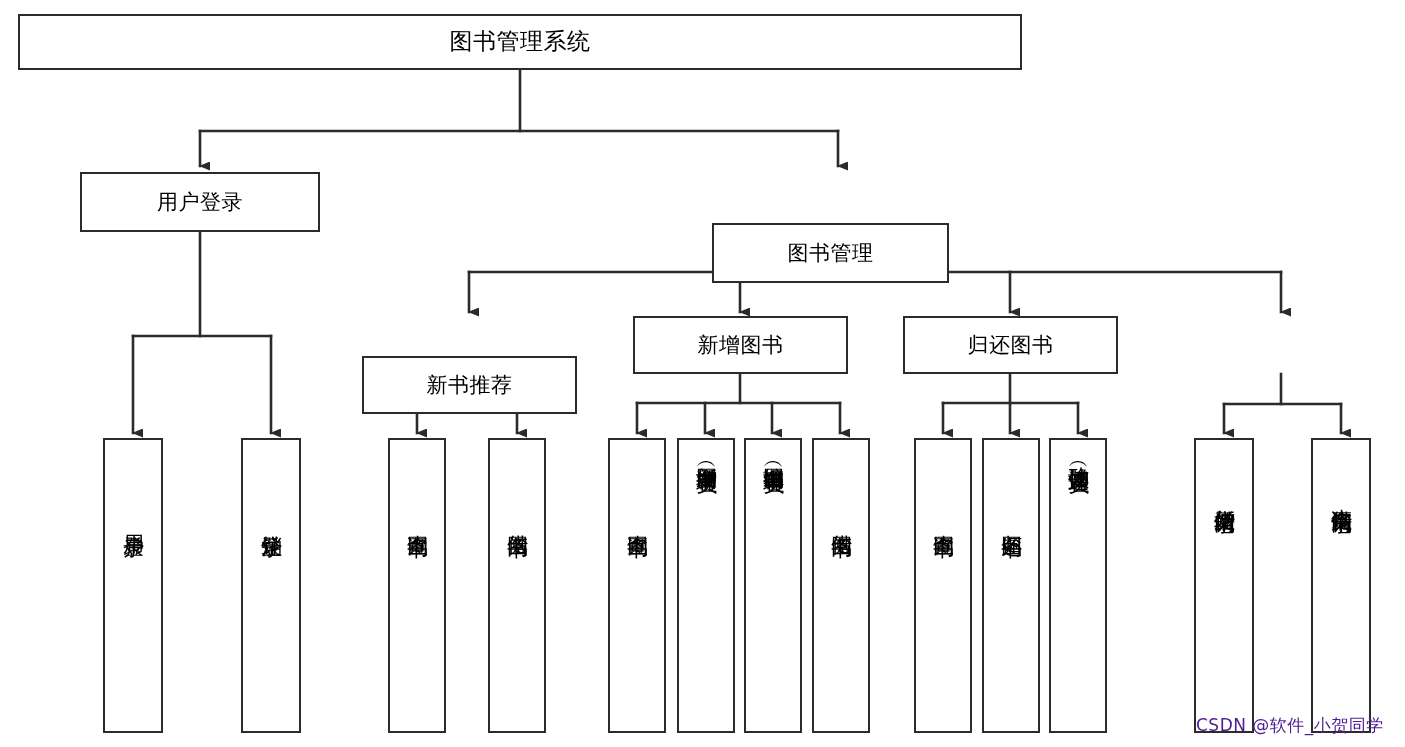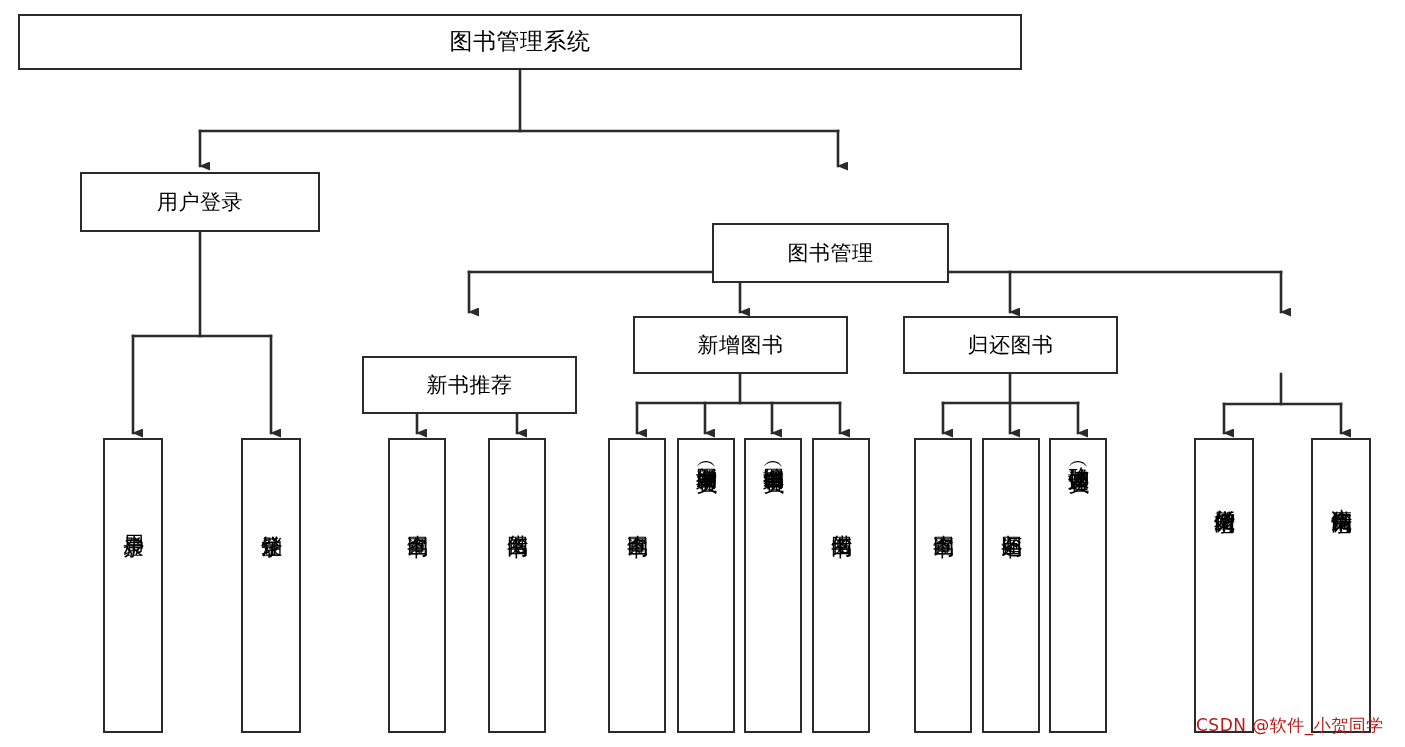--- a/index.html
+++ b/index.html
@@ -64,21 +64,21 @@
     margin-top: 46px;
   }
   .node.root .label {
     font-size: 23px;
   }
   .watermark {
     position: absolute;
     left: 1196px;
     top: 714px;
     font-size: 17px;
-    color: #b91c1c;
+    color: #4c1d95;
     letter-spacing: 0.5px;
     white-space: nowrap;
     z-index: 5;
   }
 </style>
 </head>
 <body>
 
 <div id="diagram-root">
 

